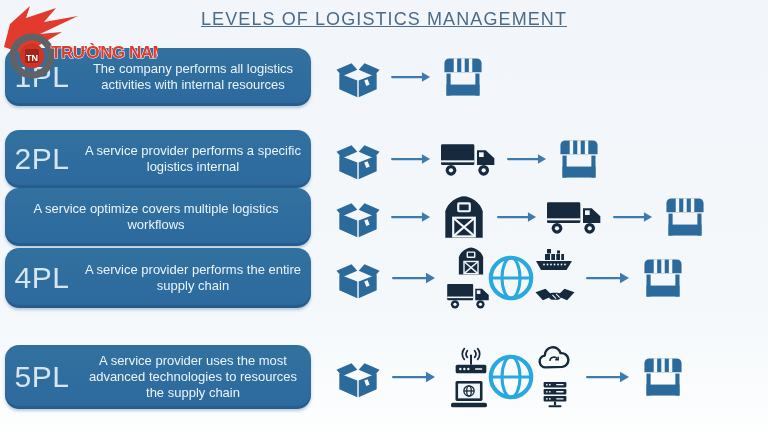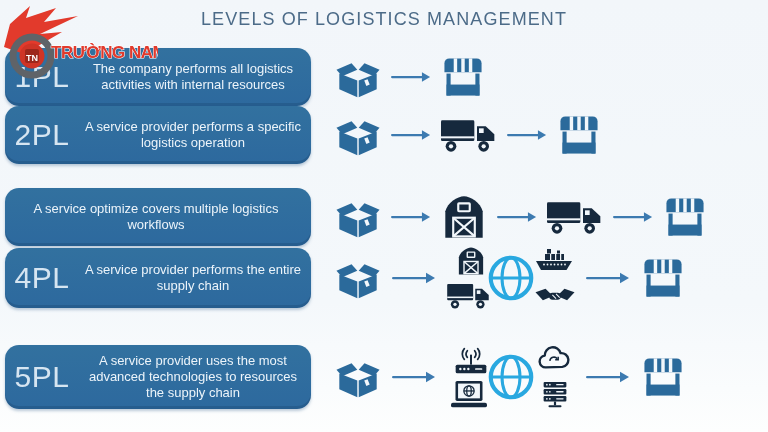--- a/index.html
+++ b/index.html
@@ -1,24 +1,24 @@
 <!DOCTYPE html>
 <html><head>
 <meta charset="utf-8">
 <style>
   html,body{margin:0;padding:0;background:#fff;}
   .stage{position:relative;width:768px;height:432px;overflow:hidden;
     background:linear-gradient(180deg,#f2f6fa 0%,#f4f8fb 70%,#fdfefe 100%);
     font-family:"Liberation Sans",sans-serif;}
 
   .title{position:absolute;top:9px;left:0;right:0;text-align:center;
-    font-size:18px;font-weight:500;letter-spacing:1.1px;color:#4c6b88;}
+    font-size:18px;font-weight:500;letter-spacing:1.1px;color:#4c6b88;text-decoration:underline;}
 
   .row{position:absolute;left:0;display:flex;align-items:center;height:58px;}
-  .r1{top:48px}.r2{top:106px}.r3{top:188px}.r4{top:248px;height:60px}.r5{top:345px;height:64px}
+  .r1{top:48px}.r2{top:130px}.r3{top:188px}.r4{top:248px;height:60px}.r5{top:345px;height:64px}
 
   .pill{box-sizing:border-box;margin-left:5px;width:306px;height:100%;
     background:linear-gradient(180deg,#32719f 0%,#2d699e 100%);
     border-radius:14px;display:flex;align-items:center;
     box-shadow:inset 0 -3px 0 rgba(10,40,70,.18), 0 2px 3px rgba(70,110,150,.35);}
   .level{width:74px;text-align:center;font-size:30px;color:#d6e5f1;letter-spacing:.5px;}
   .desc{flex:1;text-align:center;font-size:13px;line-height:1.25;color:#ecf4fa;padding-right:4px;}
 
   .flow{display:flex;align-items:center;margin-left:24px;gap:10px;}
   .r4 .flow,.r5 .flow{gap:8px}
@@ -97,21 +97,21 @@
               <rect x="40.5" y="2" width="5" height="20"></rect>
             </g>
           </svg>
         </span>
       </div>
   </div>
 
   <div class="row r2">
     <div class="pill">
       <div class="level">2PL</div>
-      <div class="desc">A service provider performs a specific logistics operation</div>
+      <div class="desc">A service provider performs a specific logistics internal</div>
     </div>
     <div class="flow">
         <span class="icon i-package-box">
           <svg viewBox="0 0 64 60">
             <g fill="currentColor">
               <path d="M6 25 L31 35 L31 58 L6 47 Z"></path>
               <path d="M58 25 L33 35 L33 58 L58 47 Z"></path>
               <path d="M2 20 L23 11 L31 20 L10 29 Z"></path>
               <path d="M62 20 L41 11 L33 20 L54 29 Z"></path>
             </g>

